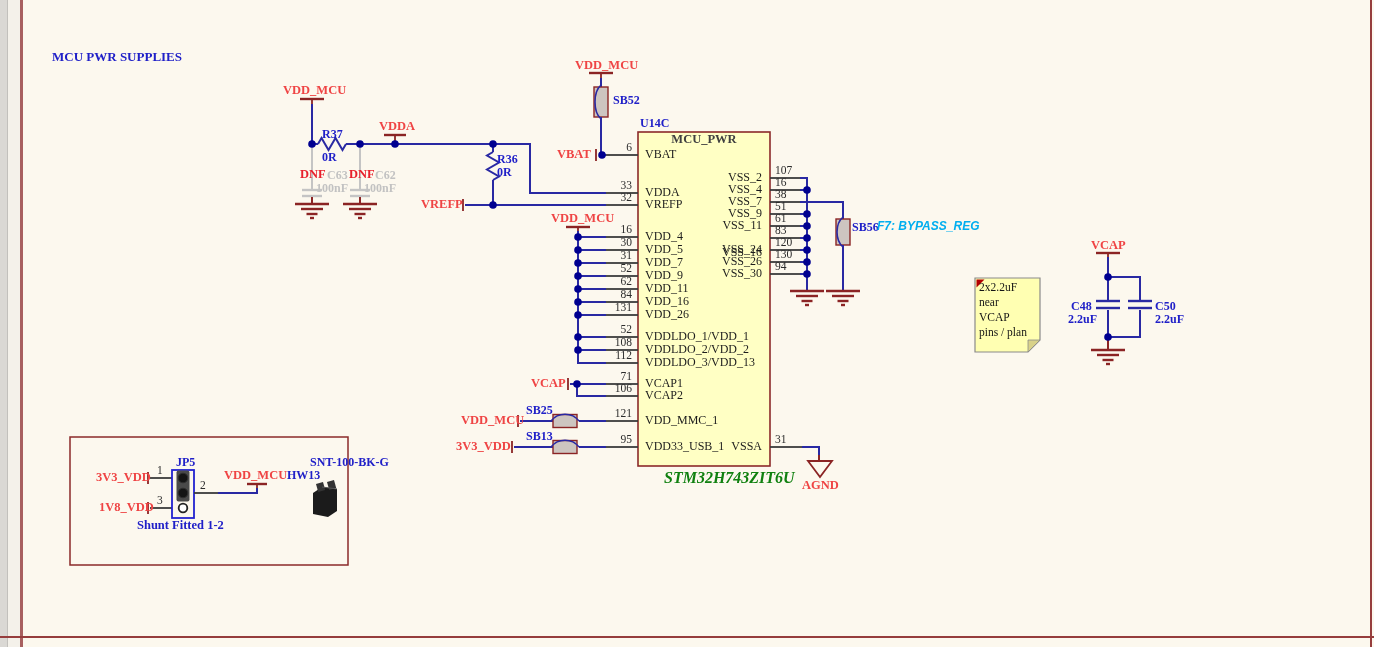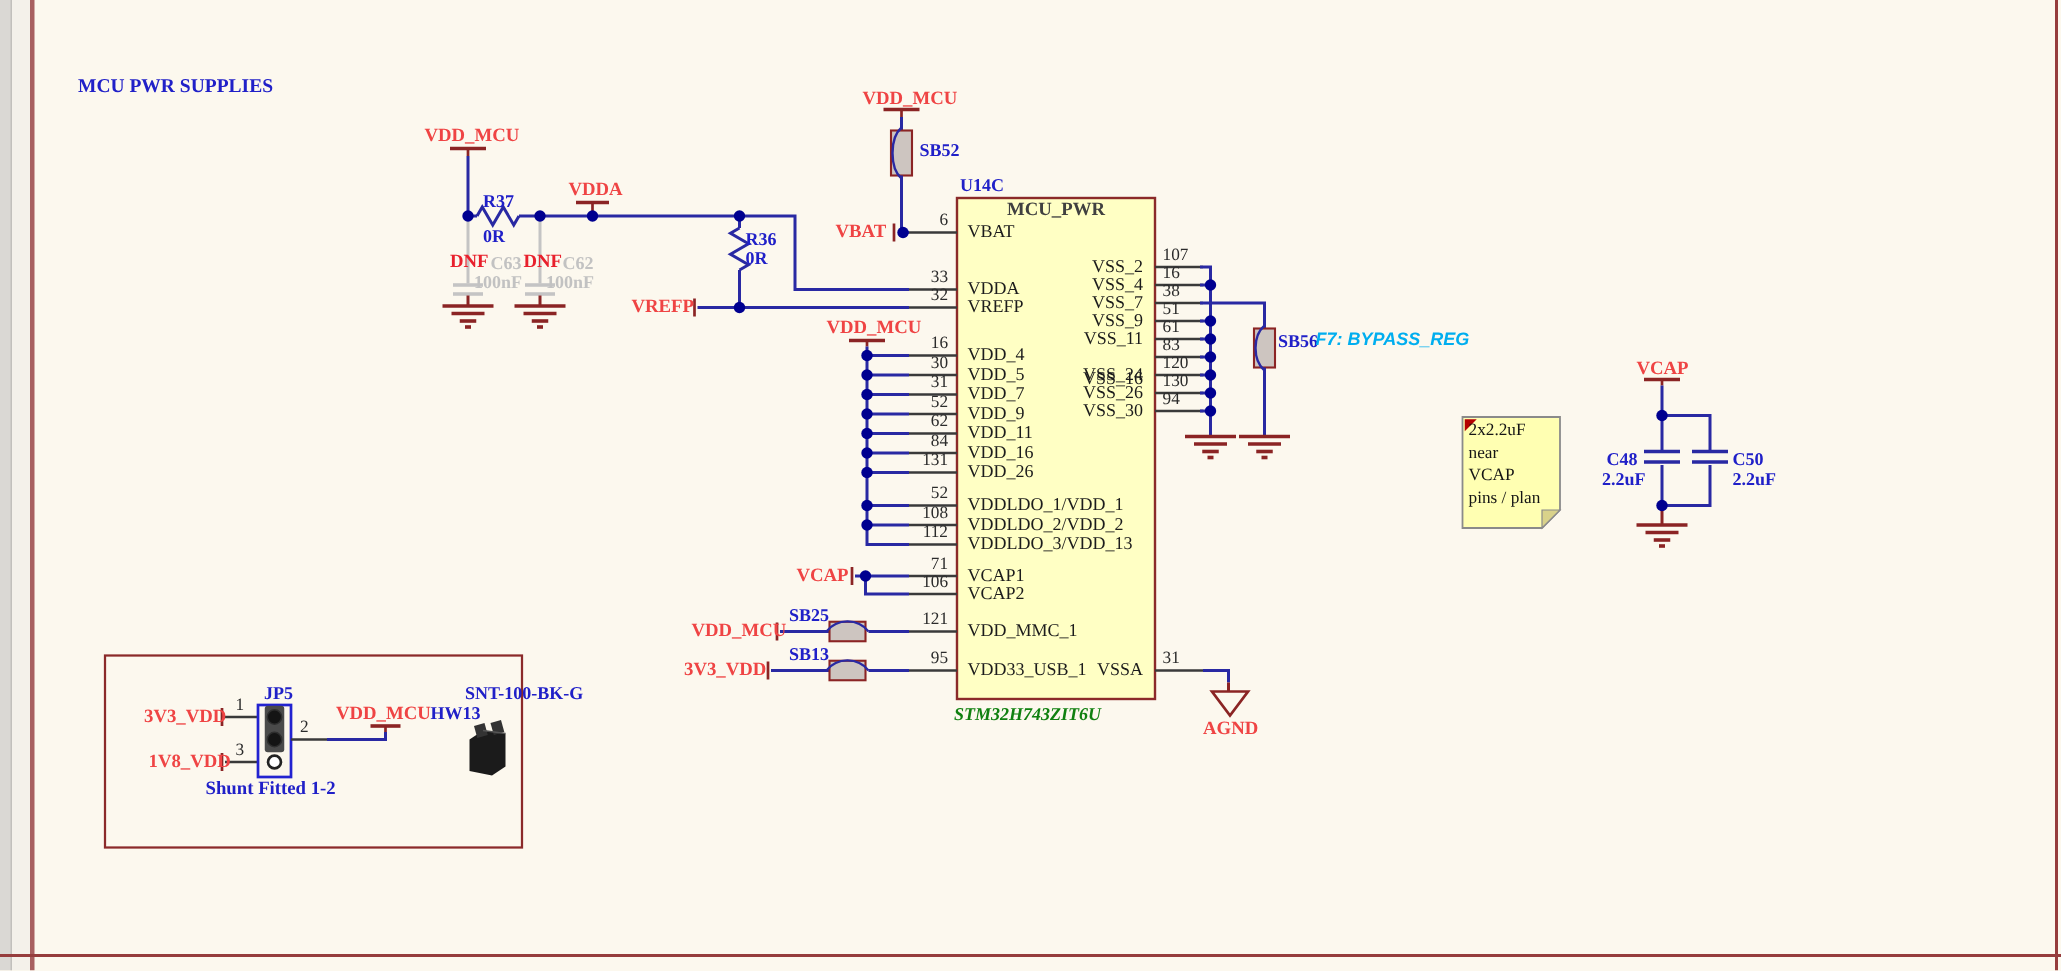--- a/index.html
+++ b/index.html
@@ -17,21 +17,21 @@
   .net{color:#ef4444;font-weight:bold;font-size:12.5px;}
   .des{color:#2020C8;font-weight:bold;font-size:12px;}
   .pname{color:#1c1c1c;font-size:12px;}
   .pnum{color:#2b2b2b;font-size:11.5px;}
   .pnl{left:582px;width:50px;text-align:right;}
   .pnr{left:775px;}
   .nml{left:645px;}
   .nmr{left:640px;width:122px;text-align:right;}
   .dnf{color:#E8202C;font-weight:bold;font-size:12.5px;}
   .ghost{color:#C2C2C2;font-weight:bold;font-size:12px;}
-  .green{color:#108010;font-weight:bold;font-style:italic;font-size:12px;}
+  .green{color:#108010;font-weight:bold;font-style:italic;font-size:16px;margin-left:28px;}
   .cyan{color:#00AEEF;font-weight:bold;font-style:italic;font-size:12px;
         font-family:"Liberation Sans","DejaVu Sans",sans-serif;}
   .noteline{color:#151515;font-size:11.5px;}
   .mcutitle{color:#404040;font-weight:bold;font-size:12.5px;left:638px;width:132px;text-align:center;}
 </style>
 </head>
 <body>
 
 <div class="strip" id="winedge"></div>
 <div class="strip" id="gutter"></div>

